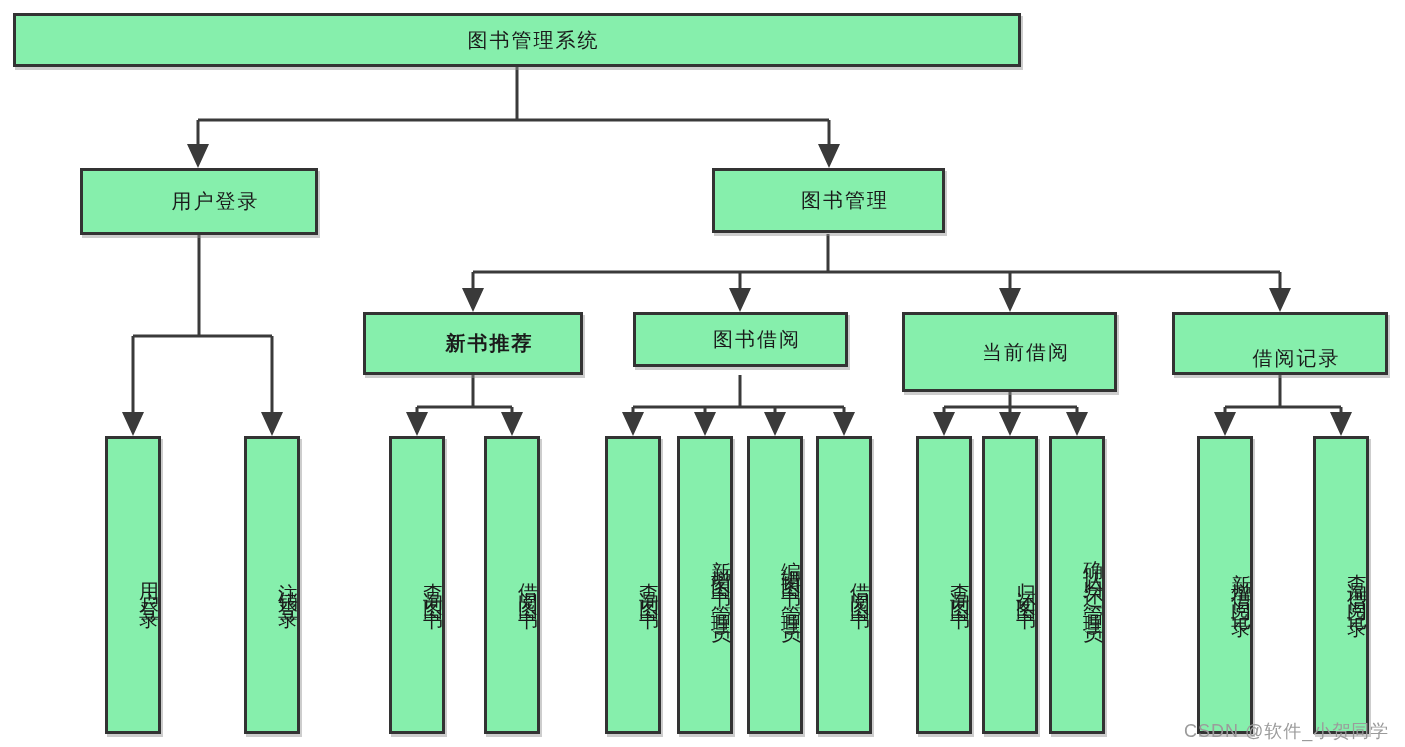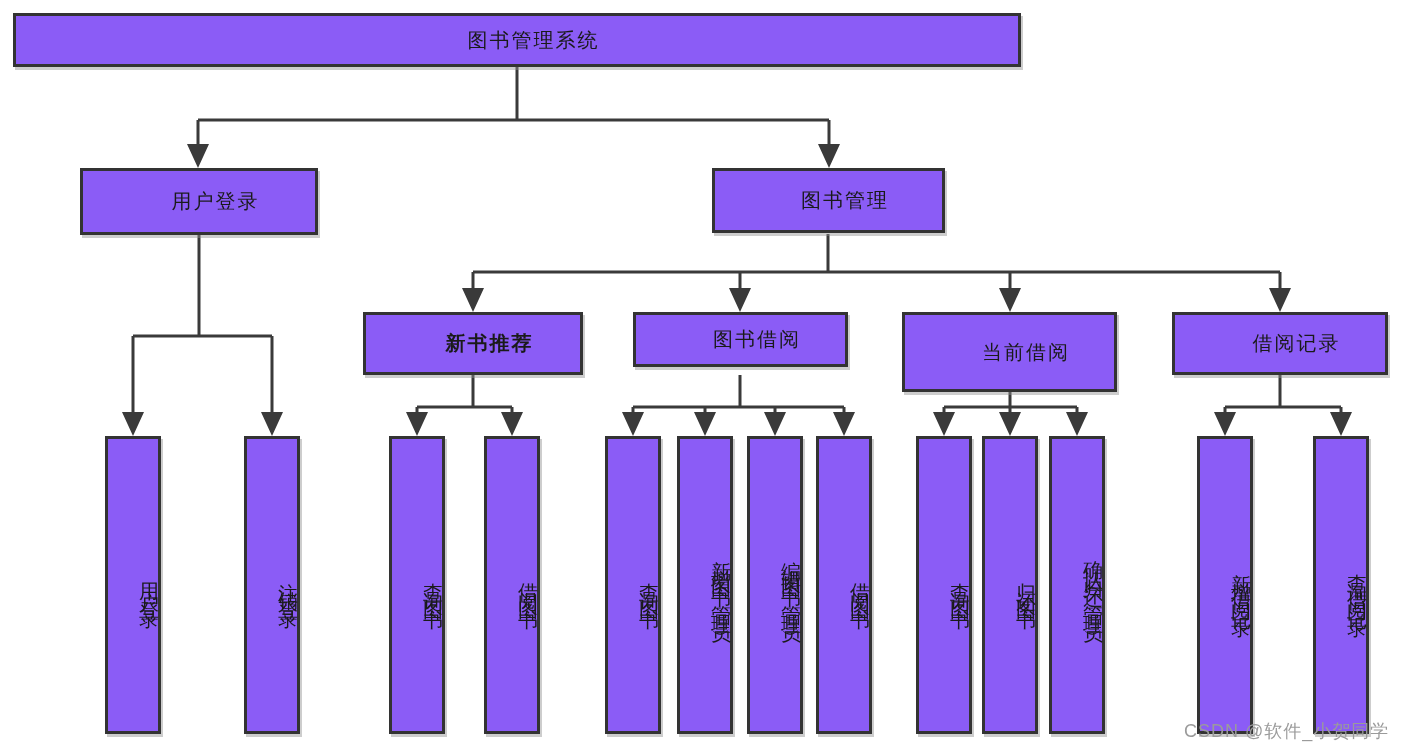--- a/index.html
+++ b/index.html
@@ -7,21 +7,21 @@
     position:relative;
     width:1405px;height:747px;
     background:#ffffff;
     font-family:"Liberation Sans", sans-serif;
     overflow:hidden;
   }
   #connectors{position:absolute;left:0;top:0;z-index:1;}
   .node{
     position:absolute;
     box-sizing:border-box;
-    background:#8b5cf6;
+    background:#86efac;
     border:3px solid #333333;
     box-shadow:2px 3px 0 rgba(145,145,145,0.45);
     display:flex;
     align-items:center;
     justify-content:center;
     color:#1a1a1a;
     font-size:20px;
     letter-spacing:2px;
     z-index:2;
     white-space:nowrap;
@@ -85,21 +85,21 @@
 
   <div class="node" style="left:363px;top:312px;width:220px;height:63px;font-weight:bold;">
     <span>新书推荐</span>
   </div>
   <div class="node" style="left:633px;top:312px;width:215px;height:55px;">
     <span>图书借阅</span>
   </div>
   <div class="node" style="left:902px;top:312px;width:215px;height:80px;">
     <span>当前借阅</span>
   </div>
-  <div class="node" style="left:1172px;top:312px;width:216px;height:63px;">
+  <div class="node" style="left:1172px;top:312px;width:216px;height:63px;align-items:flex-end;">
     <span>借阅记录</span>
   </div>
 
   <div class="node leaf" style="left:105px;top:436px;width:56px;height:298px;">
     <span>用户登录</span>
   </div>
   <div class="node leaf" style="left:244px;top:436px;width:56px;height:298px;">
     <span>注销登录</span>
   </div>
 

